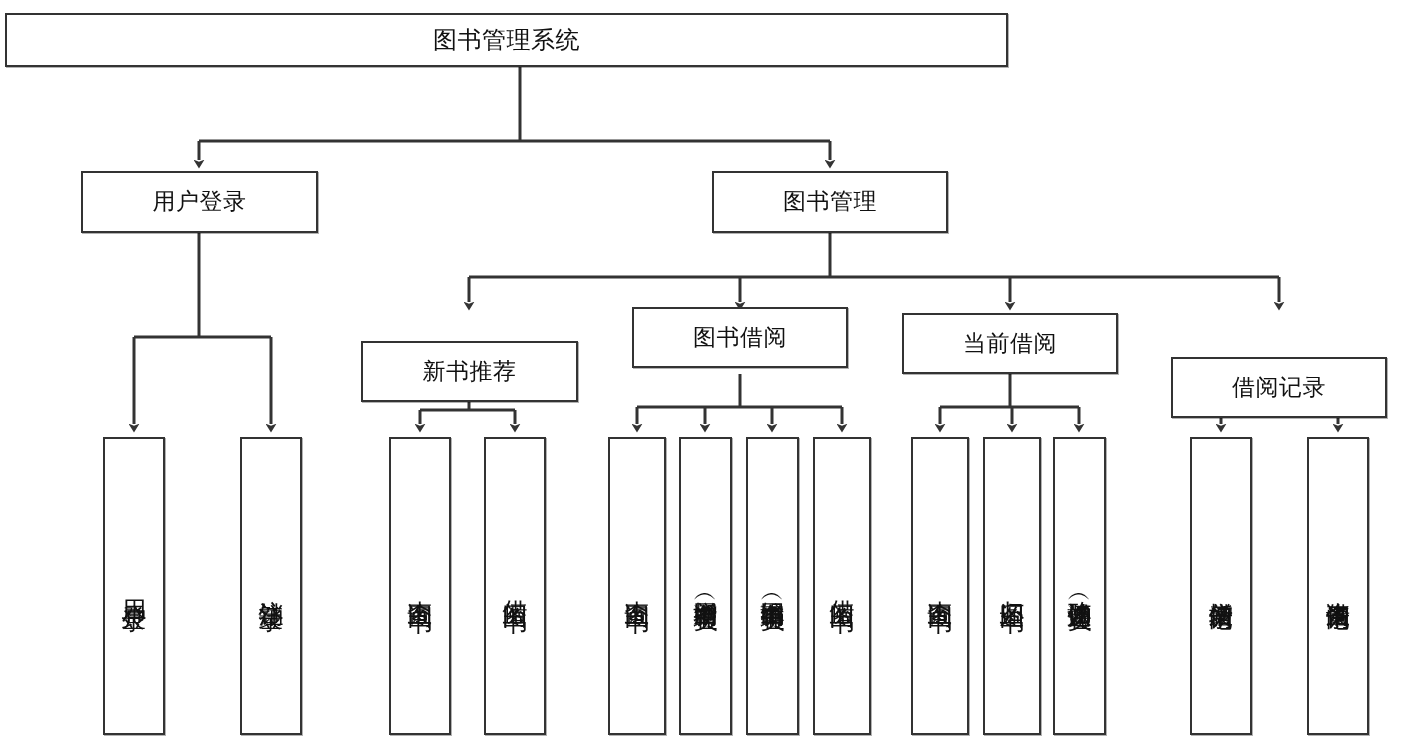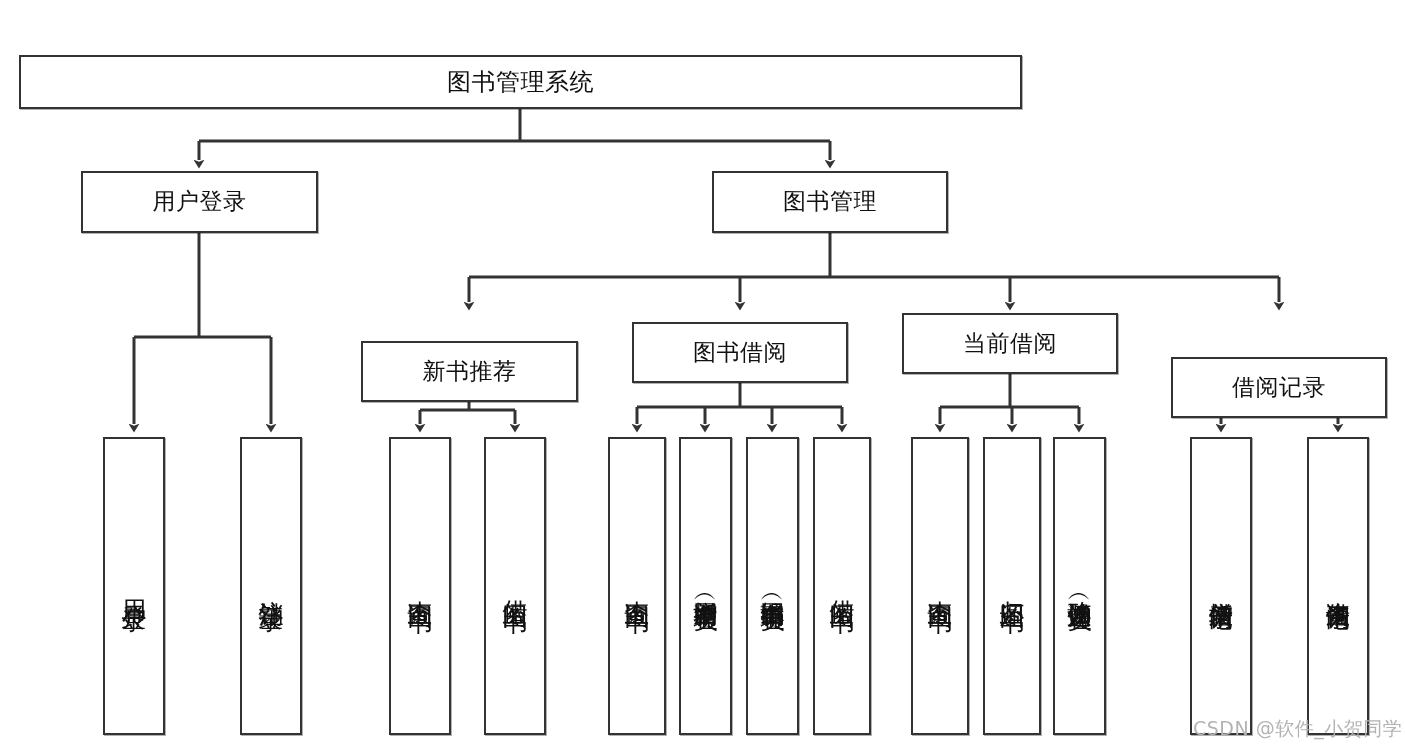--- a/index.html
+++ b/index.html
@@ -126,35 +126,35 @@
       <path d="M1012,407 L1012,424" marker-end="url(#arrow)"></path>
       <path d="M1079,407 L1079,424" marker-end="url(#arrow)"></path>
 
       <path d="M1279,374 L1279,410"></path>
       <path d="M1221,410 L1338,410"></path>
       <path d="M1221,410 L1221,424" marker-end="url(#arrow)"></path>
       <path d="M1338,410 L1338,424" marker-end="url(#arrow)"></path>
     </g>
   </svg>
 
-  <div class="node horiz root" style="left:19px;top:13px;width:1003px;height:54px;margin-top:42px;">
+  <div class="node horiz root" style="left:5px;top:13px;width:1003px;height:54px;">
     <span class="lbl">图书管理系统</span>
   </div>
 
   <div class="node horiz" style="left:81px;top:171px;width:237px;height:62px;">
     <span class="lbl">用户登录</span>
   </div>
   <div class="node horiz" style="left:712px;top:171px;width:236px;height:62px;">
     <span class="lbl">图书管理</span>
   </div>
 
   <div class="node horiz" style="left:361px;top:313px;width:217px;height:61px;margin-top:28px;">
     <span class="lbl">新书推荐</span>
   </div>
-  <div class="node horiz" style="left:632px;top:322px;width:216px;height:61px;">
+  <div class="node horiz" style="left:632px;top:307px;width:216px;height:61px;">
     <span class="lbl">图书借阅</span>
   </div>
   <div class="node horiz" style="left:902px;top:313px;width:216px;height:61px;">
     <span class="lbl">当前借阅</span>
   </div>
   <div class="node horiz" style="left:1171px;top:313px;width:216px;height:61px;margin-top:44px;">
     <span class="lbl">借阅记录</span>
   </div>
 
   <div class="node vert" style="left:103px;top:437px;width:62px;height:298px;">
@@ -194,15 +194,14 @@
     <span class="lbl">确认归还（管理员）</span>
   </div>
 
   <div class="node vert tall" style="left:1190px;top:437px;width:62px;height:298px;">
     <span class="lbl">新增借阅记录</span>
   </div>
   <div class="node vert tall" style="left:1307px;top:437px;width:62px;height:298px;">
     <span class="lbl">查询借阅记录</span>
   </div>
 
-  <div class="watermark" style="left:1193px;top:716px;">CSDN @软件_小贺同学</div>
 
 </div>
 
 </body></html>

